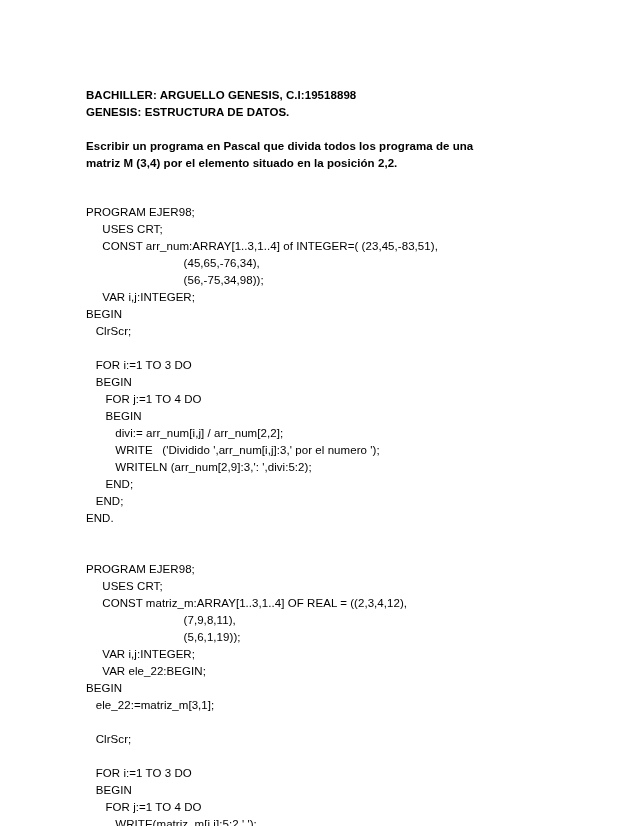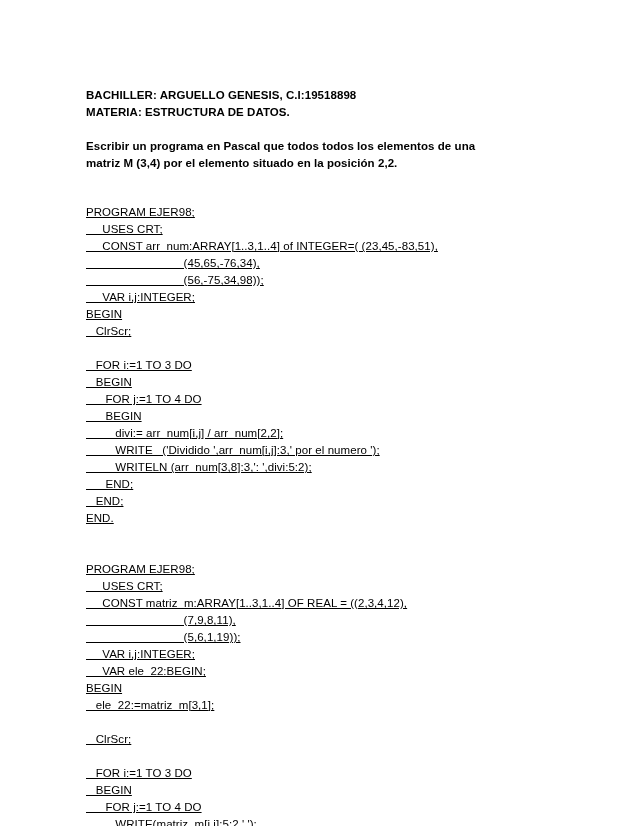--- a/index.html
+++ b/index.html
@@ -45,21 +45,20 @@
     letter-spacing: 0.005em;
   }
   .prompt-line {
     white-space: pre;
   }
   .code-block {
     font-size: 11.5px;
     font-weight: normal;
     line-height: 17px;
     letter-spacing: 0.005em;
-    text-decoration: underline;
   }
   .code-block.first {
     margin-top: 32px;
   }
   .code-block.second {
     margin-top: 34px;
   }
   .code-line {
     white-space: pre;
     min-height: 17px;
@@ -69,45 +68,45 @@
   }
 </style>
 </head>
 <body>
 
 <div class="page">
   <div class="content">
 
     <div class="header-block">
       <div class="header-line">BACHILLER: ARGUELLO GENESIS, C.I:19518898</div>
-      <div class="header-line">MATERIA: ESTRUCTURA DE DATOS.</div>
+      <div class="header-line">GENESIS: ESTRUCTURA DE DATOS.</div>
     </div>
 
     <div class="prompt-block">
-      <div class="prompt-line">Escribir un programa en Pascal que todos todos los elementos de una</div>
+      <div class="prompt-line">Escribir un programa en Pascal que divida todos los programa de una</div>
       <div class="prompt-line">matriz M (3,4) por el elemento situado en la posición 2,2.</div>
     </div>
 
     <div class="code-block first">
       <div class="code-line">PROGRAM EJER98;</div>
       <div class="code-line">     USES CRT;</div>
       <div class="code-line">     CONST arr_num:ARRAY[1..3,1..4] of INTEGER=( (23,45,-83,51),</div>
       <div class="code-line">                              (45,65,-76,34),</div>
       <div class="code-line">                              (56,-75,34,98));</div>
       <div class="code-line">     VAR i,j:INTEGER;</div>
       <div class="code-line">BEGIN</div>
       <div class="code-line">   ClrScr;</div>
       <div class="code-line blank"></div>
       <div class="code-line">   FOR i:=1 TO 3 DO</div>
       <div class="code-line">   BEGIN</div>
       <div class="code-line">      FOR j:=1 TO 4 DO</div>
       <div class="code-line">      BEGIN</div>
       <div class="code-line">         divi:= arr_num[i,j] / arr_num[2,2];</div>
       <div class="code-line">         WRITE   ('Dividido ',arr_num[i,j]:3,' por el numero ');</div>
-      <div class="code-line">         WRITELN (arr_num[3,8]:3,': ',divi:5:2);</div>
+      <div class="code-line">         WRITELN (arr_num[2,9]:3,': ',divi:5:2);</div>
       <div class="code-line">      END;</div>
       <div class="code-line">   END;</div>
       <div class="code-line">END.</div>
     </div>
 
     <div class="code-block second">
       <div class="code-line">PROGRAM EJER98;</div>
       <div class="code-line">     USES CRT;</div>
       <div class="code-line">     CONST matriz_m:ARRAY[1..3,1..4] OF REAL = ((2,3,4,12),</div>
       <div class="code-line">                              (7,9,8,11),</div>

